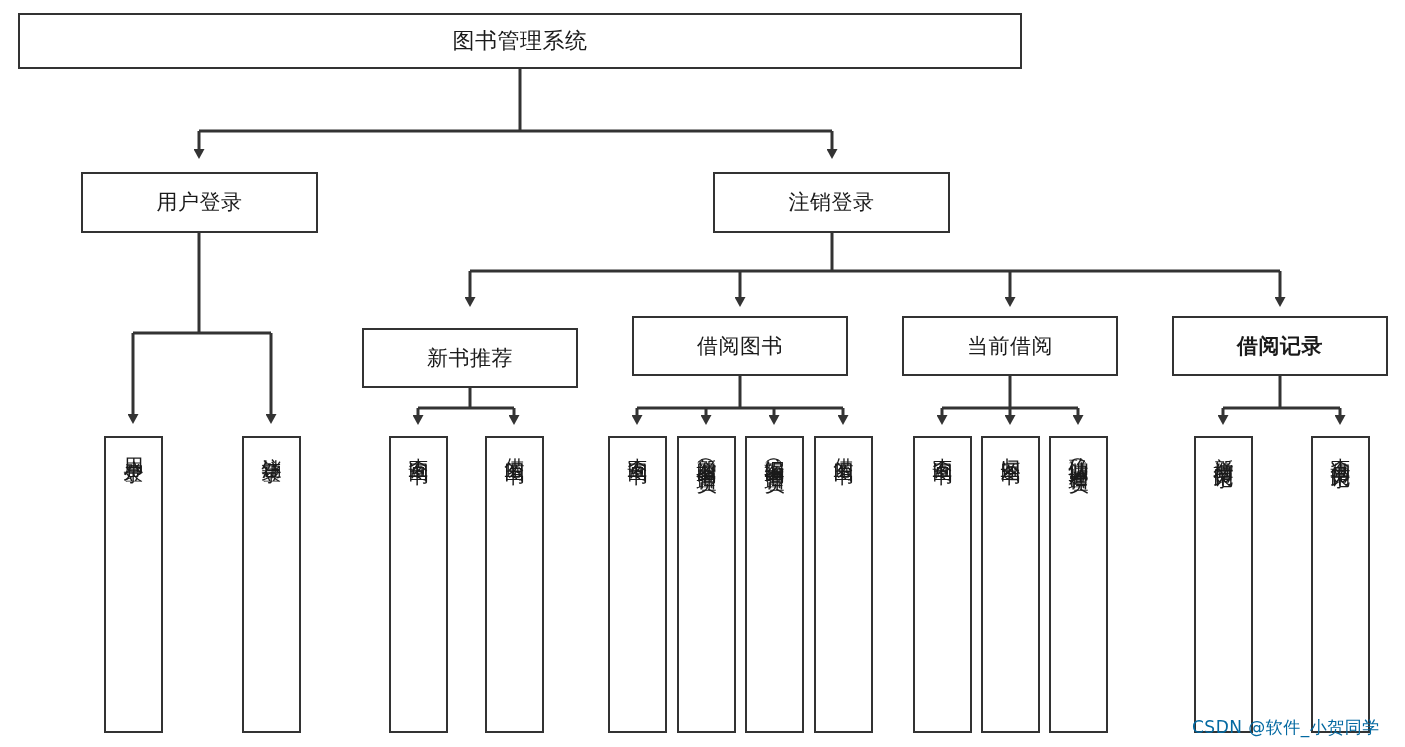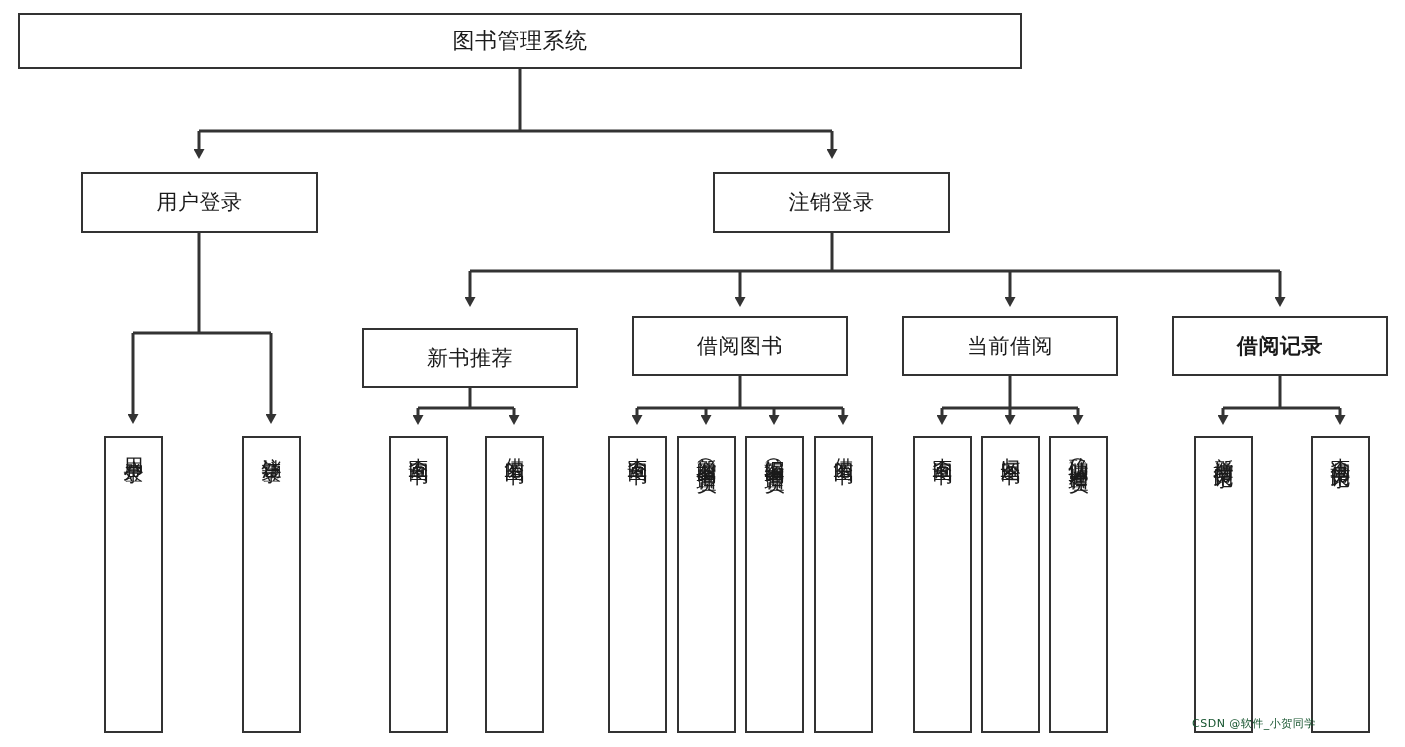--- a/index.html
+++ b/index.html
@@ -60,22 +60,22 @@
   .node.v .label {
     writing-mode: vertical-rl;
     text-orientation: upright;
     font-size: 20px;
     line-height: 1.05;
     letter-spacing: 2.5px;
     white-space: nowrap;
   }
   .watermark {
     position: absolute;
-    font-size: 11px;
-    color: #14532d;
+    font-size: 17px;
+    color: #0369a1;
     white-space: nowrap;
     letter-spacing: 0.5px;
     font-family: "DejaVu Sans", "Liberation Sans", sans-serif;
   }
 </style>
 </head>
 <body>
 
 <div id="canvas">
 

